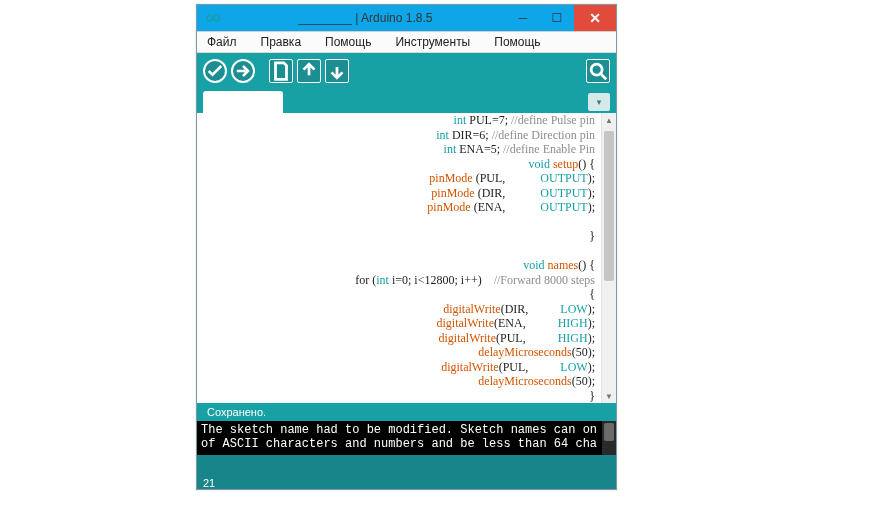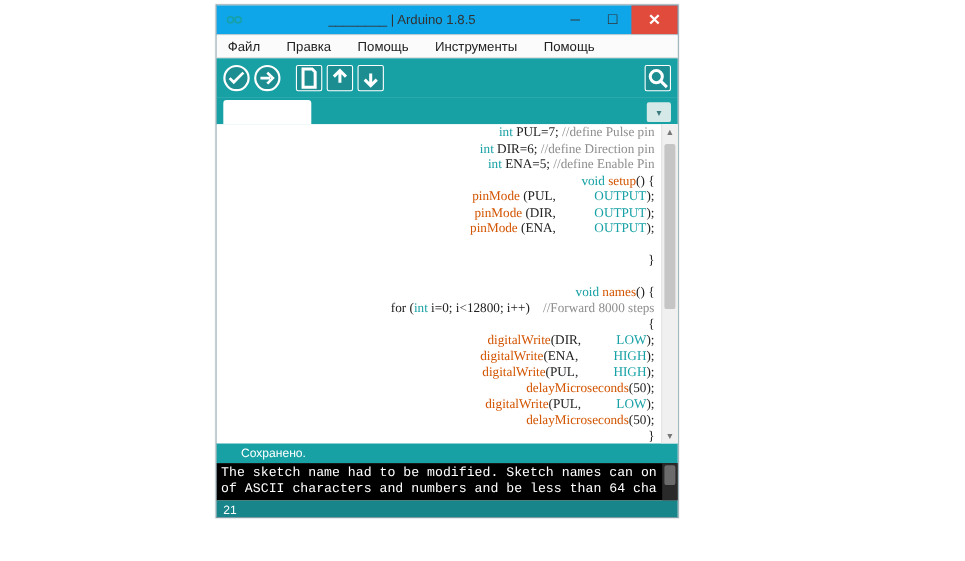--- a/index.html
+++ b/index.html
@@ -132,33 +132,33 @@
   .code .cm{ color:#8e8e8e; }
   .scrollbar{
     width:14px; background:#f0f0f0; border-left:1px solid #e3e3e3;
     position:relative;
   }
   .scroll-arrow{height:14px;display:flex;align-items:center;justify-content:center;color:#777;font-size:8px;}
   .scroll-thumb{position:absolute;top:18px;left:2px;right:2px;height:150px;background:#c5c5c5;border-radius:2px;}
   
   .status{
     height:18px;background:#17a1a5;color:#fff;font-size:11px;
-    display:flex;align-items:center;padding:0 22px;
+    display:flex;align-items:center;padding:0 10px;
   }
   .console{
     background:#000;color:#fff;font-family:Consolas,"Courier New",monospace;
     font-size:12px;line-height:14px;padding:2px 4px;height:30px;
     white-space:pre;overflow:hidden;
     display:flex;
   }
   .console .ctext{flex:1;overflow:hidden;}
   .console .cscroll{width:14px;background:#2a2a2a;margin:-2px -4px -2px 4px;position:relative;}
   .console .cscroll .cthumb{position:absolute;top:2px;left:2px;right:2px;height:18px;background:#6b6b6b;border-radius:2px;}
   .footer{
-    height:15px;background:#17858a;color:#fff;font-size:11px;
+    height:34px;background:#17858a;color:#fff;font-size:11px;
     display:flex;align-items:flex-end;justify-content:space-between;padding:0 6px;
   }
 </style>
 </head>
 <body>
 
 <div class="window">
 
   <div class="titlebar">
     <div class="app-icon">

